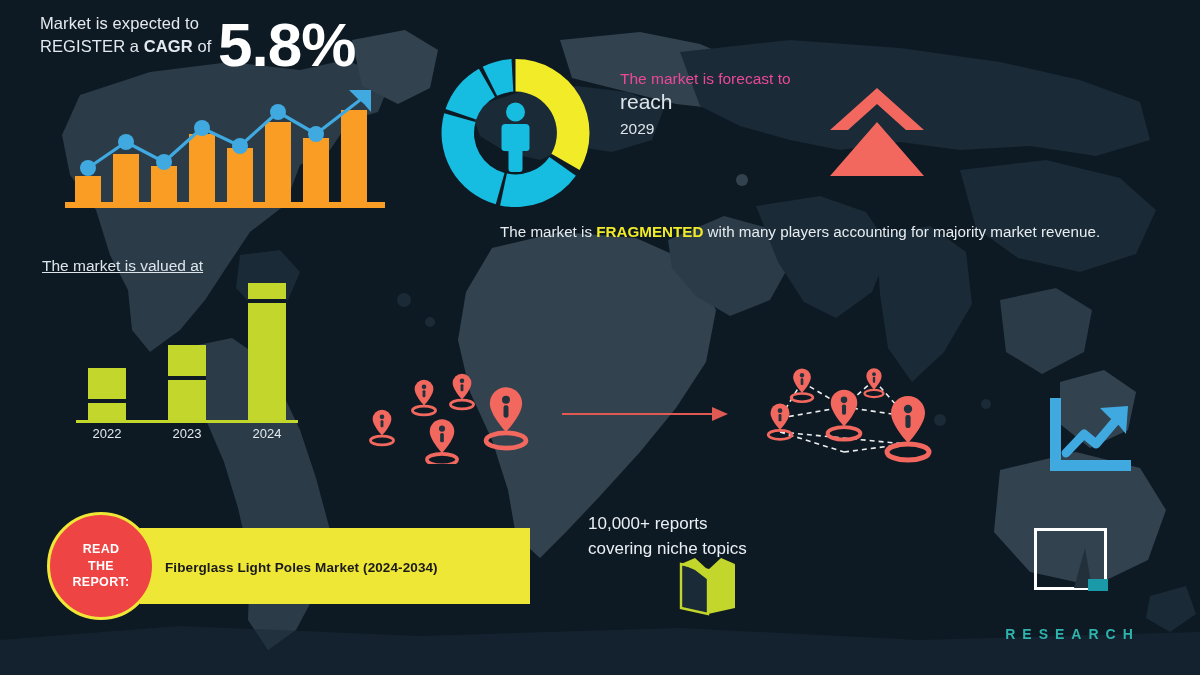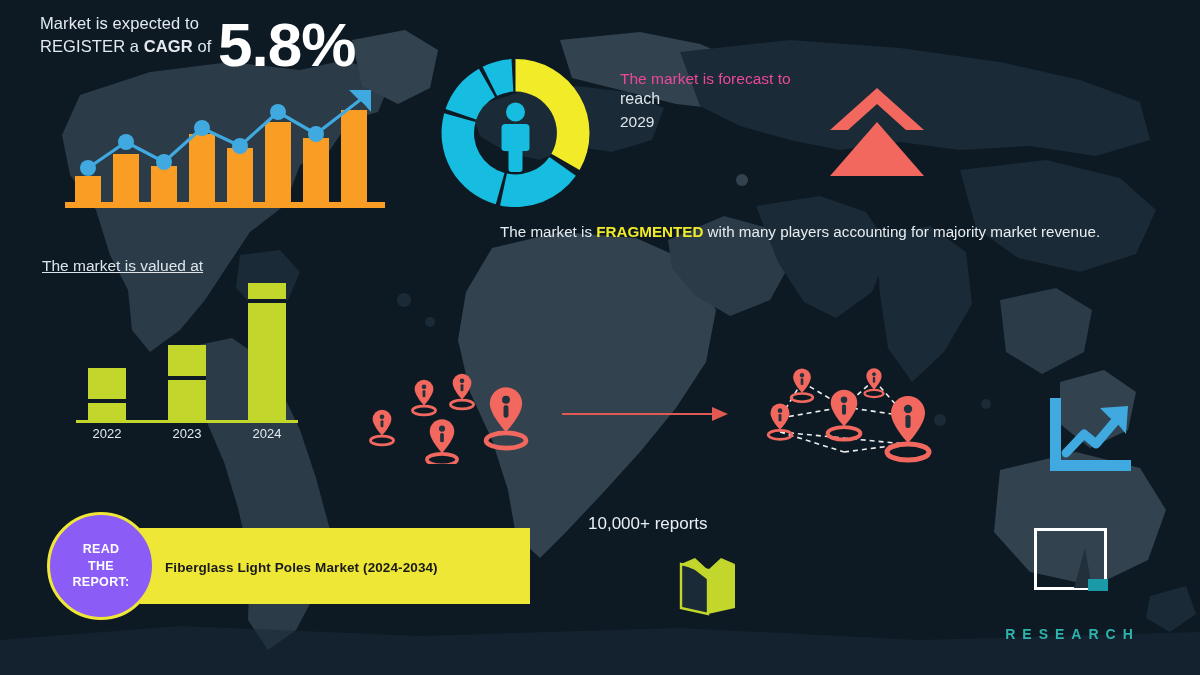--- a/index.html
+++ b/index.html
@@ -62,21 +62,21 @@
   #bookicon{left:677px;top:558px;width:62px;height:58px;}
 
   
   #banner{position:absolute;left:140px;top:528px;width:390px;height:76px;background:#efe736;z-index:4;}
   #banner-text{
     position:absolute;left:165px;top:560px;z-index:7;
     font-size:13.5px;font-weight:700;color:#1a1a1a;letter-spacing:.1px;
   }
   #read-circle{
     position:absolute;left:47px;top:512px;width:108px;height:108px;border-radius:50%;
-    background:#8b5cf6;border:3px solid #efe736;z-index:6;
+    background:#ef4444;border:3px solid #efe736;z-index:6;
     display:flex;align-items:center;justify-content:center;
   }
   #read-label{
     font-size:12.5px;font-weight:700;color:#ffffff;text-align:center;line-height:1.35;
     letter-spacing:.3px;
   }
 
   
   #logo{position:absolute;left:985px;top:528px;width:175px;height:125px;z-index:6;}
   #logo-mark{position:absolute;left:49px;top:0;width:73px;height:62px;}
@@ -195,21 +195,21 @@
           <circle cx="0" cy="-21" r="9.5"></circle>
           <path d="M-10,-9 h20 a4,4 0 0 1 4,4 v20 a3,3 0 0 1 -3,3 h-4 v18 a3,3 0 0 1 -3,3 h-8
                    a3,3 0 0 1 -3,-3 v-18 h-4 a3,3 0 0 1 -3,-3 v-20 a4,4 0 0 1 4,-4 z"></path>
         </g>
       </g>
     </svg>
   </div>
 
   <div class="txt" id="forecast-block">
     <div id="fc-l1">The market is forecast to</div>
-    <div id="fc-l1b" style="font-size:16px;color:#dde5ea;">reach</div>
+    <div id="fc-l1b" style="font-size:21px;color:#dde5ea;">reach</div>
     <div id="fc-l3">2029</div>
   </div>
 
   <div class="layer" id="redarrows">
     <svg viewBox="0 0 98 92" width="98" height="92">
       <path fill="#f2685f" d="M49,2 L96,44 L78,44 L49,18 L20,44 L2,44 Z"></path>
       <path fill="#f2685f" d="M49,36 L96,90 L2,90 Z"></path>
     </svg>
   </div>
 
@@ -327,20 +327,21 @@
   <div id="read-circle">
     <div id="read-label">
         <div>READ</div>
         <div>THE</div>
         <div>REPORT:</div>
       </div>
   </div>
 
   <div class="txt" id="reports-block">
     <div>10,000+ reports</div>
+    <div>covering niche topics</div>
   </div>
 
   <div class="layer" id="bookicon">
     <svg viewBox="0 0 62 58" width="62" height="58">
       <path d="M31,12 L31,56 L4,50 L4,6 Z" fill="#1a2a36" stroke="#c3d62b" stroke-width="2.4"></path>
       <path d="M31,12 L31,56 L58,50 L58,6 Z" fill="#c3d62b"></path>
       <path d="M4,6 L18,0 L31,12 L44,0 L58,6 L44,12 L31,22 L18,12 Z" fill="#c3d62b"></path>
     </svg>
   </div>
 

